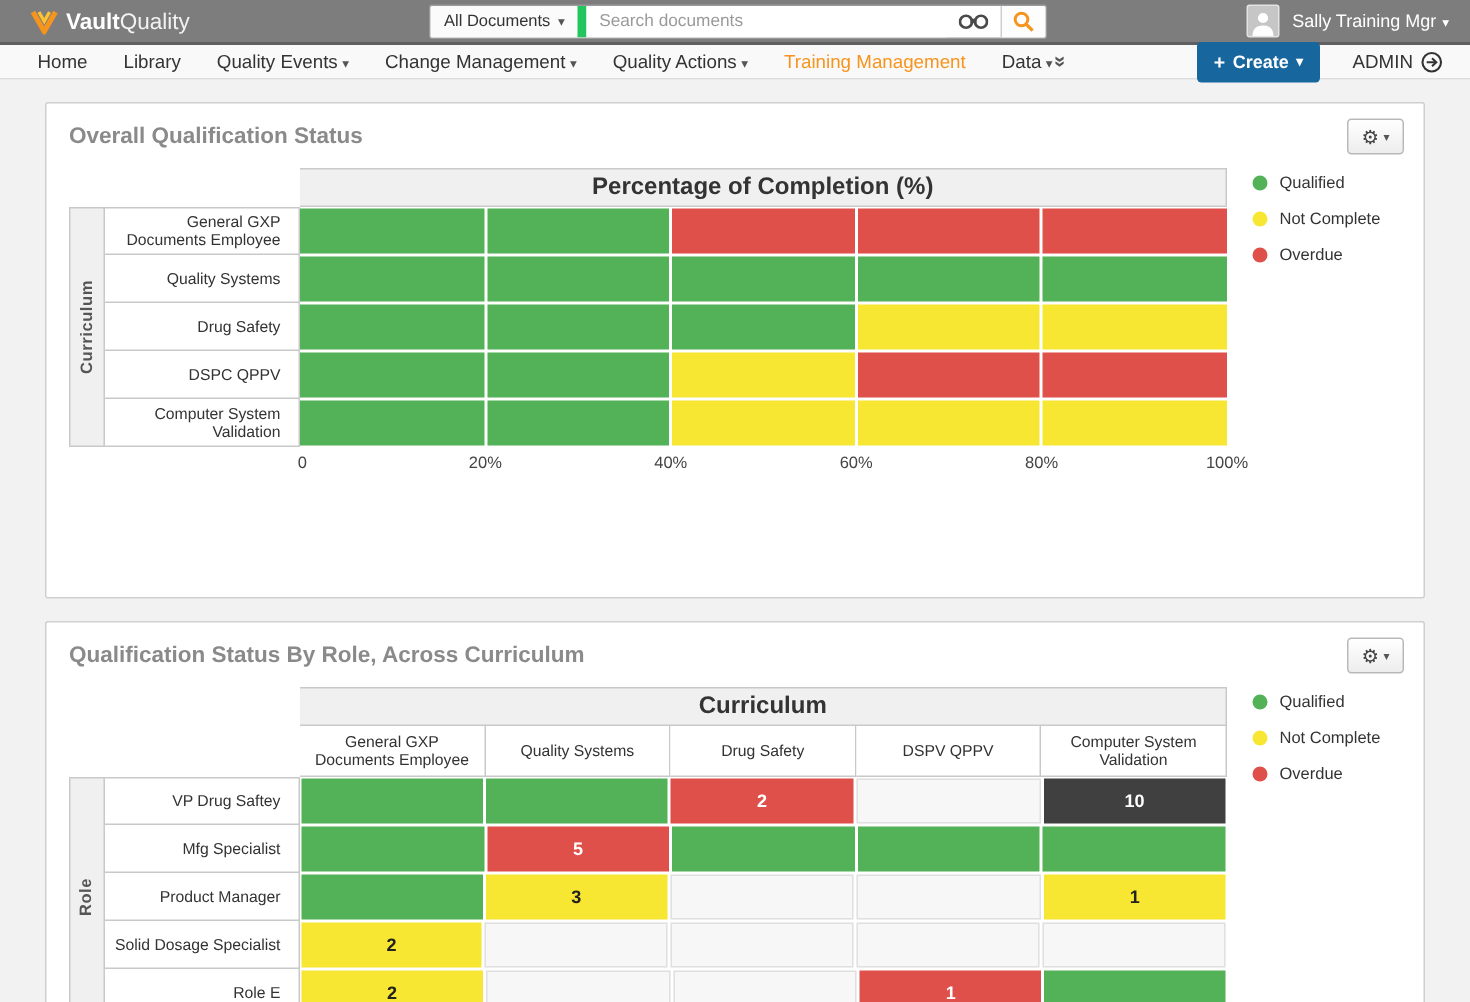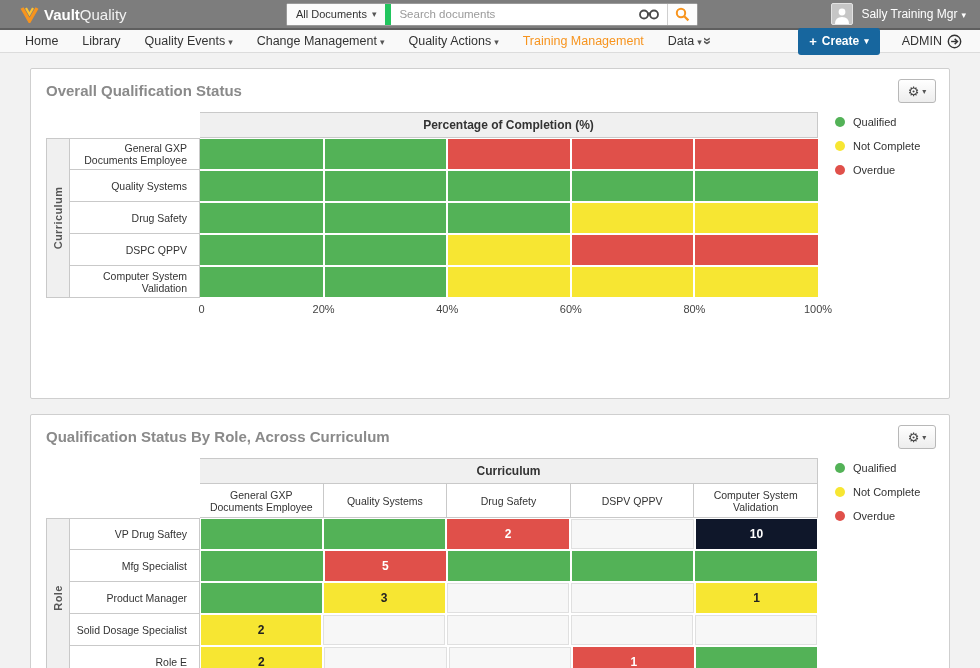--- a/index.html
+++ b/index.html
@@ -71,21 +71,21 @@
   .vstrip { background:#f0f0f0; border:1px solid #c9c9c9; height:160px;
             display:flex; align-items:center; justify-content:center; }
   .vstrip span { transform:rotate(-90deg); white-space:nowrap; font-size:11px; font-weight:bold;
                  color:#555; letter-spacing:.4px; }
   .lbl-cell { height:32px; background:#fff; border:1px solid #c9c9c9; border-left:0; border-top:0;
               display:flex; flex-direction:column; justify-content:center; align-items:flex-end;
               padding:0 12px 0 4px; font-size:10.5px; color:#333; text-align:right; line-height:12px; }
   .lbl-cell.first { border-top:1px solid #c9c9c9; }
   .strip { height:26px; background:#f0f0f0; border:1px solid #c9c9c9; border-left:0;
            display:flex; align-items:center; justify-content:center;
-           font-size:12px; font-weight:bold; color:#333; }
+           font-size:16px; font-weight:bold; color:#333; }
 
   
   .bars-area { position:relative; height:160px; }
   .bar-row { height:32px; padding:1px 0; }
   .bar-inner { height:30px; display:flex; }
   .bar-seg { height:100%; cursor:pointer; }
   .gridline { position:absolute; top:0; bottom:0; width:2px; background:#fff; pointer-events:none; }
   .axis { position:relative; height:18px; margin-top:2px; }
   .tick { position:absolute; top:3px; font-size:11px; color:#444; transform:translateX(-50%); }
 
@@ -301,21 +301,21 @@
                   <div class="chead-cell">Quality Systems</div>
                   <div class="chead-cell">Drug Safety</div>
                   <div class="chead-cell">DSPV QPPV</div>
                   <div class="chead-cell">Computer System Validation</div>
                 </div>
                 <div class="hm-row">
                   <div class="hm-cell filled" style="background: rgb(83, 178, 87); color: rgb(34, 34, 34);"></div>
                   <div class="hm-cell filled" style="background: rgb(83, 178, 87); color: rgb(34, 34, 34);"></div>
                   <div class="hm-cell filled" style="background: rgb(224, 80, 74); color: rgb(255, 255, 255);">2</div>
                   <div class="hm-cell empty"></div>
-                  <div class="hm-cell filled" style="background: #0f172a; color: rgb(255, 255, 255);">10</div>
+                  <div class="hm-cell filled" style="background: #404040; color: rgb(255, 255, 255);">10</div>
                 </div>
                 <div class="hm-row">
                   <div class="hm-cell filled" style="background: rgb(83, 178, 87); color: rgb(34, 34, 34);"></div>
                   <div class="hm-cell filled" style="background: rgb(224, 80, 74); color: rgb(255, 255, 255);">5</div>
                   <div class="hm-cell filled" style="background: rgb(83, 178, 87); color: rgb(34, 34, 34);"></div>
                   <div class="hm-cell filled" style="background: rgb(83, 178, 87); color: rgb(34, 34, 34);"></div>
                   <div class="hm-cell filled" style="background: rgb(83, 178, 87); color: rgb(34, 34, 34);"></div>
                 </div>
                 <div class="hm-row">
                   <div class="hm-cell filled" style="background: rgb(83, 178, 87); color: rgb(34, 34, 34);"></div>

